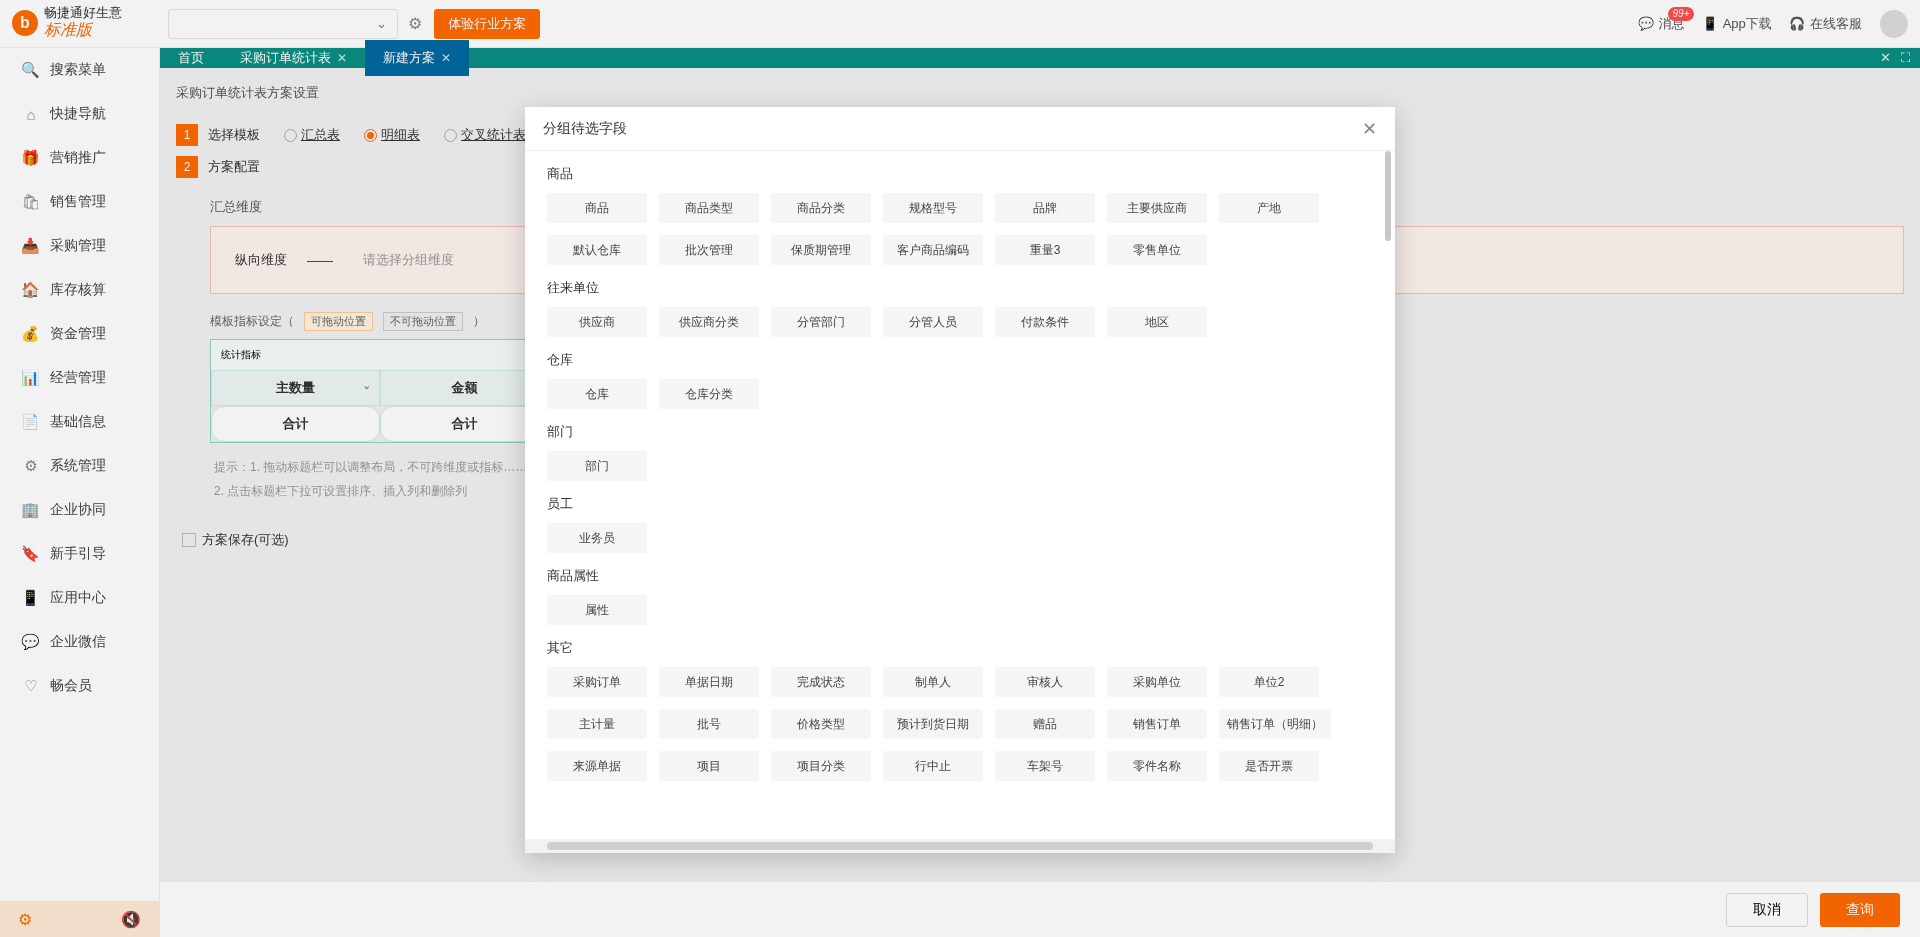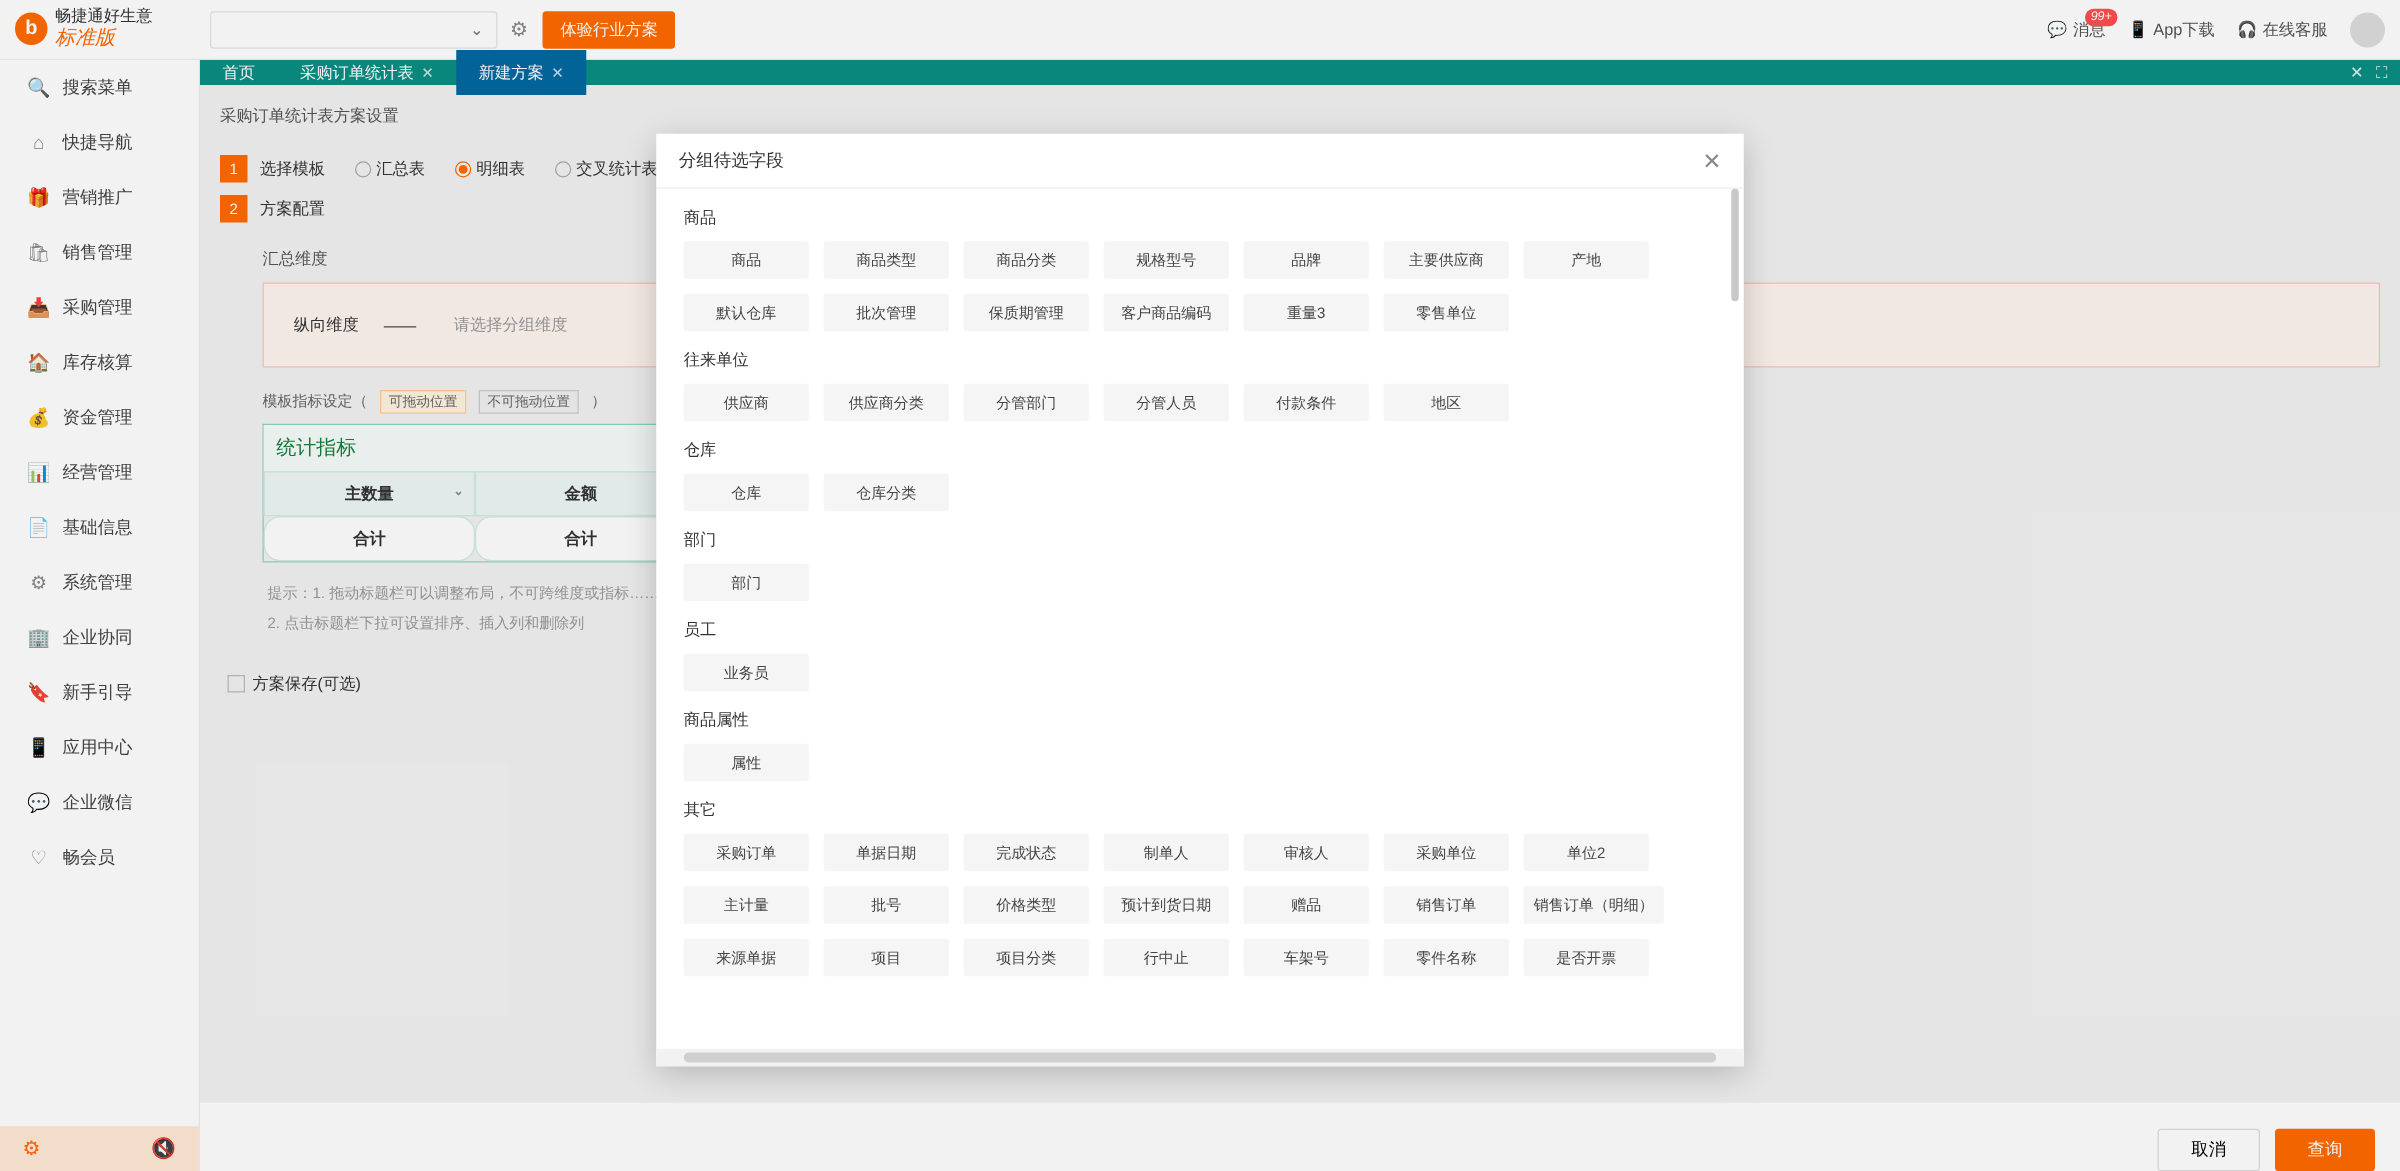--- a/index.html
+++ b/index.html
@@ -32,46 +32,46 @@
 .tab.active { background:#0369a1;justify-content:flex-end; }
 .close-x { font-size:12px; opacity:.8; }
 .tabbar-right { margin-left:auto; display:flex; gap:10px; padding-right:10px; }
 .tabbar-right span { cursor:pointer; opacity:.85; }
 
 .content { flex:1; padding:12px 16px; overflow:auto; position:relative; }
 .crumb { font-size:13px; color:#555; padding:4px 0 12px; }
 
 .step-row { display:flex; align-items:center; gap:10px; margin:10px 0; font-size:13px; }
 .step-num { width:22px; height:22px; background:#ff6a00; color:#fff; display:flex; align-items:center; justify-content:center; font-size:12px; }
-.radio { display:flex; align-items:center; gap:4px; margin-left:14px; font-size:13px; }
+.radio { display:flex; align-items:center; gap:4px; margin-left:14px; font-size:13px;text-decoration:underline; }
 .radio .dot { width:13px; height:13px; border:1px solid #aaa; border-radius:50%; display:inline-block; position:relative; }
 .radio.sel .dot { border-color:#ff6a00; }
 .radio.sel .dot::after { content:""; position:absolute; inset:2px; border-radius:50%; background:#ff6a00; }
 
 .panel { background:transparent; padding:10px 0 10px 34px; font-size:13px; }
 .panel h5 { font-weight:normal; color:#555; margin-bottom:10px; font-size:13px; }
 .dim-box { border:1px solid #f5c6b8; background:#fff5f0; padding:18px 24px; display:flex; align-items:center; gap:20px; margin-bottom:18px; }
 .dim-sel { flex:1; padding:6px 10px; color:#999; }
 .hint-row { display:flex; align-items:center; gap:10px; font-size:12px; color:#666; margin:8px 0; }
 .tag-can { background:#fff3e0; border:1px solid #ffcc99; padding:1px 6px; font-size:11px; }
 .tag-cannot { background:#f0f0f0; border:1px solid #ccc; padding:1px 6px; font-size:11px; }
 
 .stat-box { border:1px solid #8fd3c7; width:340px; margin-top:8px; }
-.stat-title { color:#15803d; font-size:16px; padding:8px 10px; background:#f5fcfa; }
+.stat-title { color:#000000; font-size:10px; padding:8px 10px; background:#f5fcfa; }
 .stat-grid { display:grid; grid-template-columns:1fr 1fr; }
 .stat-cell { border:1px solid #d0ebe5; padding:8px; text-align:center; font-size:13px; background:#eef7f5; position:relative;font-weight:bold;}
 .stat-cell.body { background:#fff;border-radius:13px; }
 .chev { position:absolute; right:8px; top:9px; color:#888; font-size:10px; }
 
 .tips { font-size:12px; color:#999; margin-top:12px; line-height:2; padding-left:4px; }
 
 .save-row { display:flex; align-items:center; gap:6px; font-size:13px; margin-top:18px; margin-left:6px; }
 .chk { width:14px; height:14px; border:1px solid #bbb; display:inline-block; }
 
-.footer { position:absolute; bottom:0; left:160px; right:0; height:56px; background:#fff; border-top:1px solid #eee; display:flex; align-items:flex-end; justify-content:flex-end; gap:12px; padding:0 20px; }
+.footer { position:absolute; bottom:0; left:160px; right:0; height:56px; background:#fff; border-top:1px solid #eee; display:flex; align-items:center; justify-content:flex-end; gap:12px; padding:0 20px; }
 .btn { height:34px; padding:0 26px; border-radius:3px; font-size:14px; cursor:pointer; }
 .btn.plain { background:#fff; border:1px solid #ddd; }
 .btn.primary { background:#ff6a00; color:#fff; border:none; }
 
 
 .mask { position:absolute; inset:0; background:rgba(0,0,0,.05); }
 .modal { position:absolute; top:94px; left:50%; transform:translateX(-50%); width:870px; height:746px; background:#fff; box-shadow:0 6px 24px rgba(0,0,0,.2); display:flex; flex-direction:column;margin-top:13px; }
 .modal-head { height:44px; display:flex; align-items:center; justify-content:space-between; padding:0 18px; border-bottom:1px solid #eee; font-size:14px; }
 .modal-close { cursor:pointer; color:#888; font-size:18px; }
 .modal-body { flex:1; overflow:auto; padding:14px 22px; }

